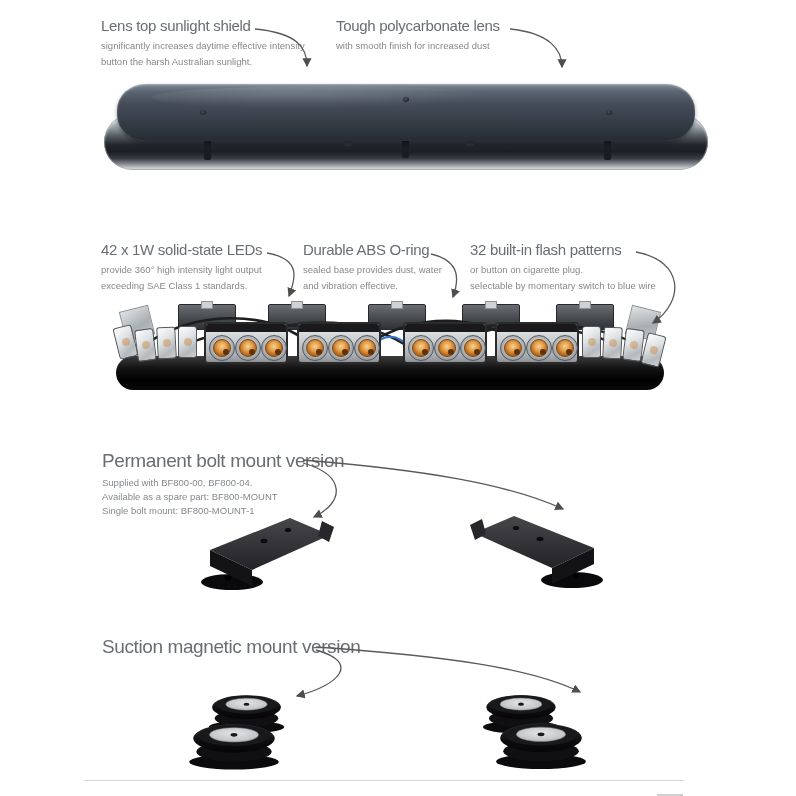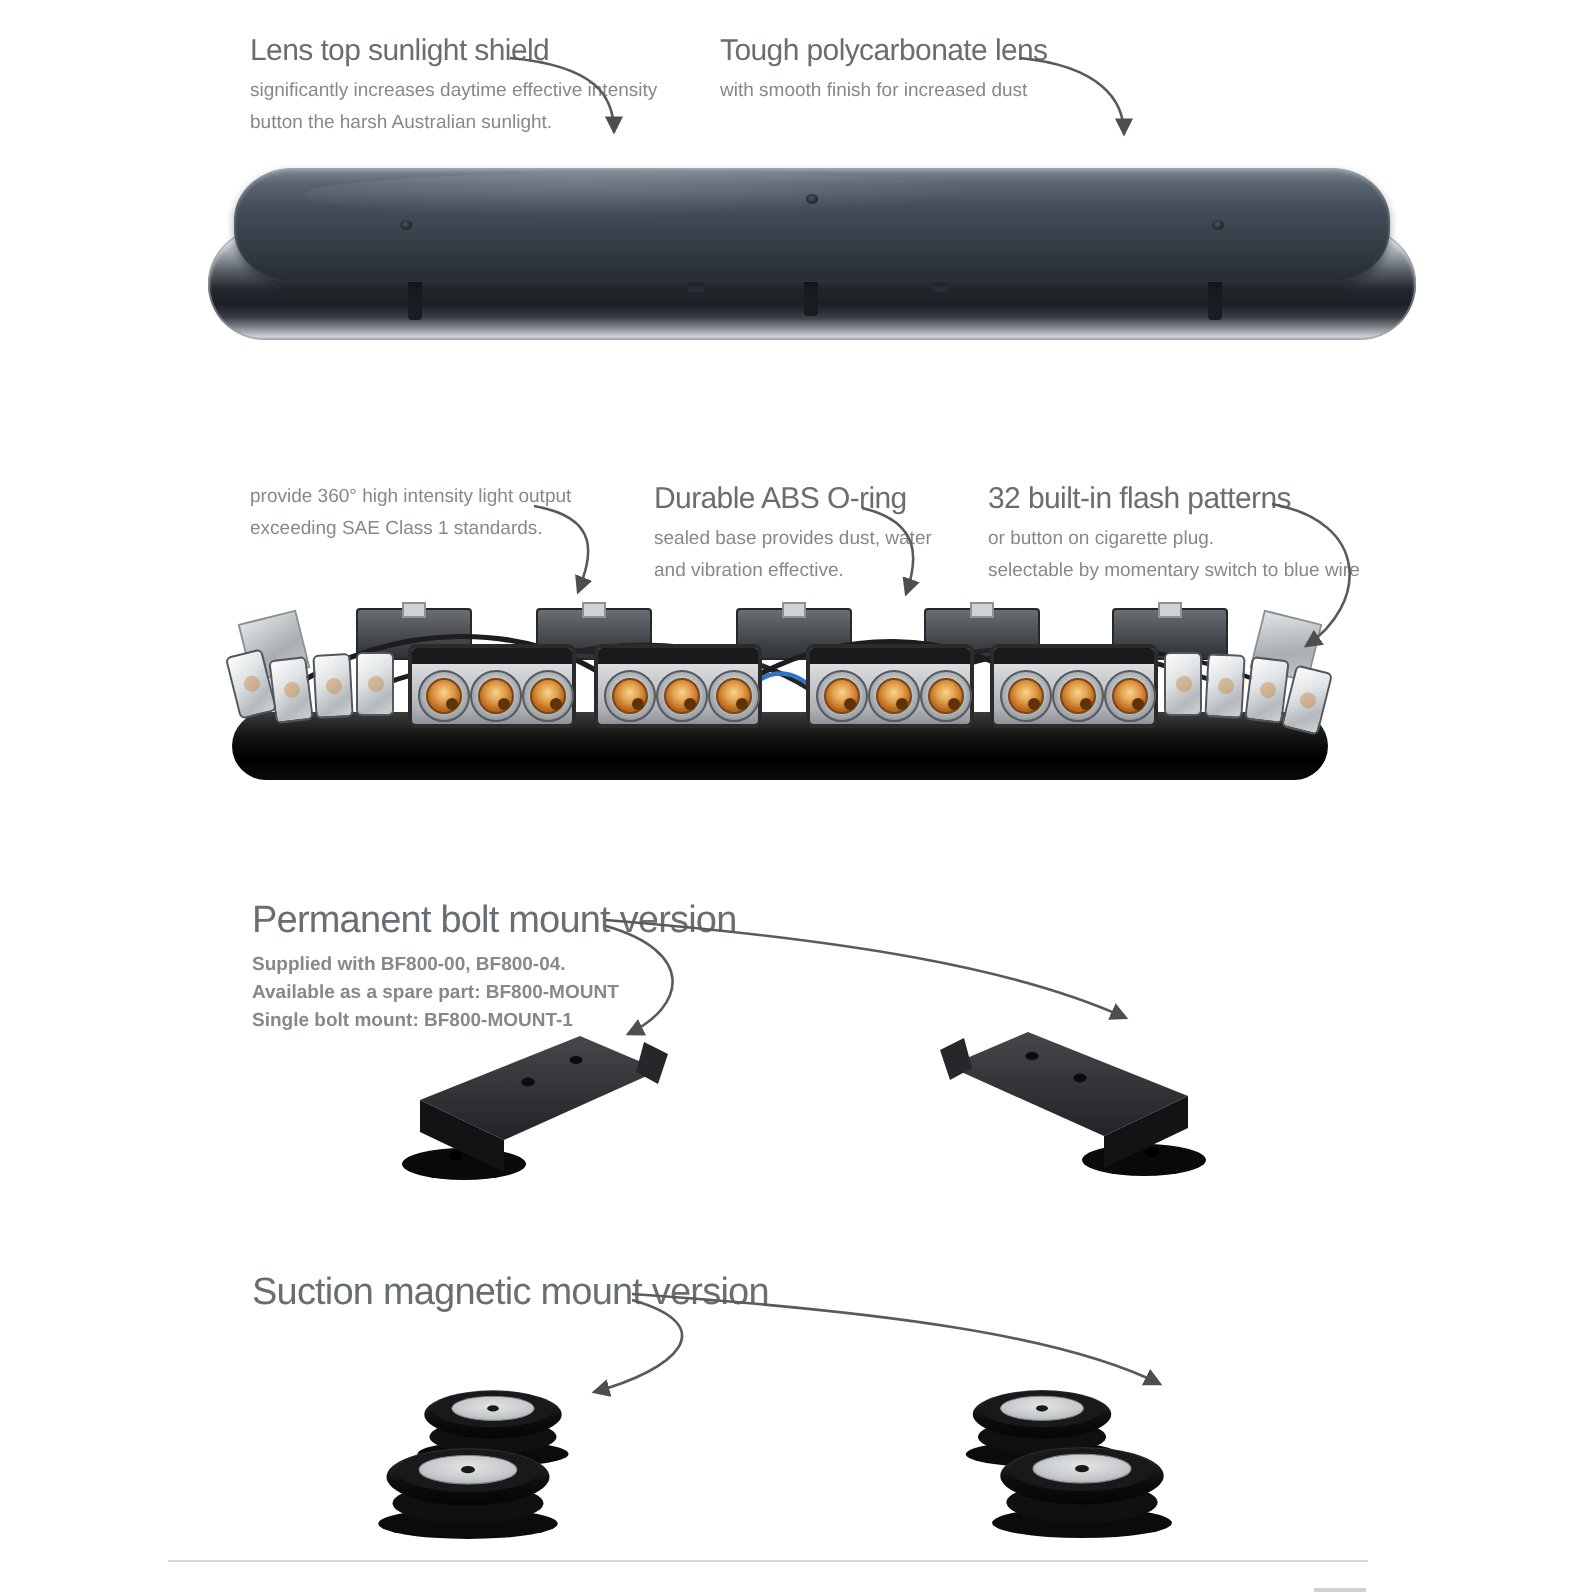--- a/index.html
+++ b/index.html
@@ -7,25 +7,25 @@
     --body:#85898c;
     --arrow:#5a5a5a;
   }
   *{box-sizing:border-box;}
   html,body{margin:0;padding:0;background:#fff;}
   .page{
     position:relative;width:796px;height:796px;background:#ffffff;overflow:hidden;
     font-family:"Liberation Sans", sans-serif;
   }
   
-  .ann{position:absolute;margin-left:24px;}
+  .ann{position:absolute;}
   .ann-title{font-size:15px;line-height:18px;letter-spacing:-0.3px;color:var(--heading);margin-bottom:3px;white-space:nowrap;}
   .ann-line{font-size:9.5px;line-height:15.5px;color:var(--body);white-space:nowrap;}
   .sec-title{font-size:19px;line-height:22px;letter-spacing:-0.4px;color:var(--heading);margin-bottom:4px;white-space:nowrap;}
-  .sec-line{font-size:9.5px;line-height:14px;color:var(--body);white-space:nowrap;font-weight:bold;}
+  .sec-line{font-size:9.5px;line-height:14px;color:var(--body);white-space:nowrap;}
 
   
   .cb{position:absolute;left:104px;top:84px;width:604px;height:90px;}
   .cb-shell{
     position:absolute;left:0;top:30px;width:604px;height:56px;border-radius:28px;
     background:linear-gradient(180deg,#fbfcfc 0%,#dde1e3 8%,#aab1b7 20%,#596067 38%,#23262c 55%,#1b1e23 68%,#3a3f45 80%,#8b9196 90%,#ccd0d3 97%,#b9bec1 100%);
     box-shadow:inset 0 0 0 1px rgba(150,156,162,.55), inset 0 2px 2px rgba(255,255,255,.6);
   }
   .cb-top{
     position:absolute;left:13px;top:0;width:578px;height:57px;border-radius:29px/26px;
@@ -127,20 +127,21 @@
     <div class="cb-post" style="left:500px;top:56px"></div>
     <div class="cb-tab" style="left:240px;top:50px"></div>
     <div class="cb-tab" style="left:362px;top:50px"></div>
     <div class="cb-top"></div>
     <div class="cb-screw" style="left:96px;top:26px"></div>
     <div class="cb-screw" style="left:299px;top:13px"></div>
     <div class="cb-screw" style="left:502px;top:26px"></div>
   </div>
 
   <div class="ann" style="left:101px;top:241px">
+    <div class="ann-title">42 x 1W solid-state LEDs</div>
     <div class="ann-line">provide 360° high intensity light output</div>
     <div class="ann-line">exceeding SAE Class 1 standards.</div>
   </div>
 
   <div class="ann" style="left:303px;top:241px">
     <div class="ann-title">Durable ABS O-ring</div>
     <div class="ann-line">sealed base provides dust, water</div>
     <div class="ann-line">and vibration effective.</div>
   </div>
 

